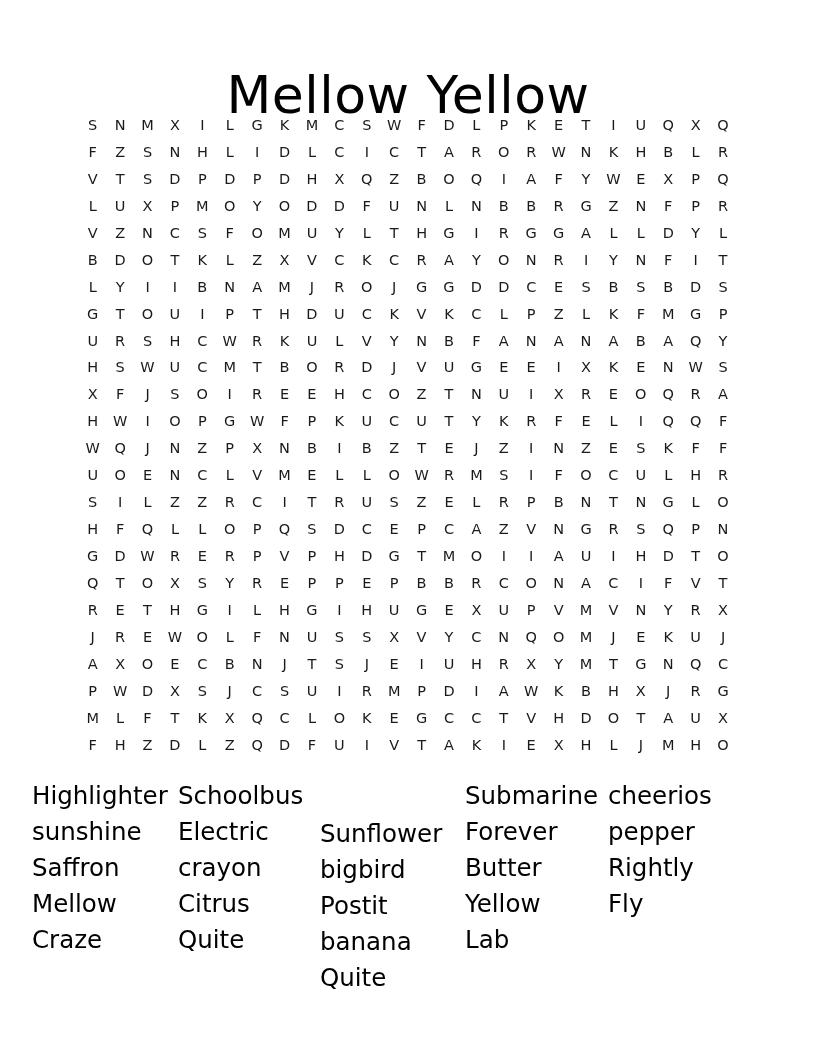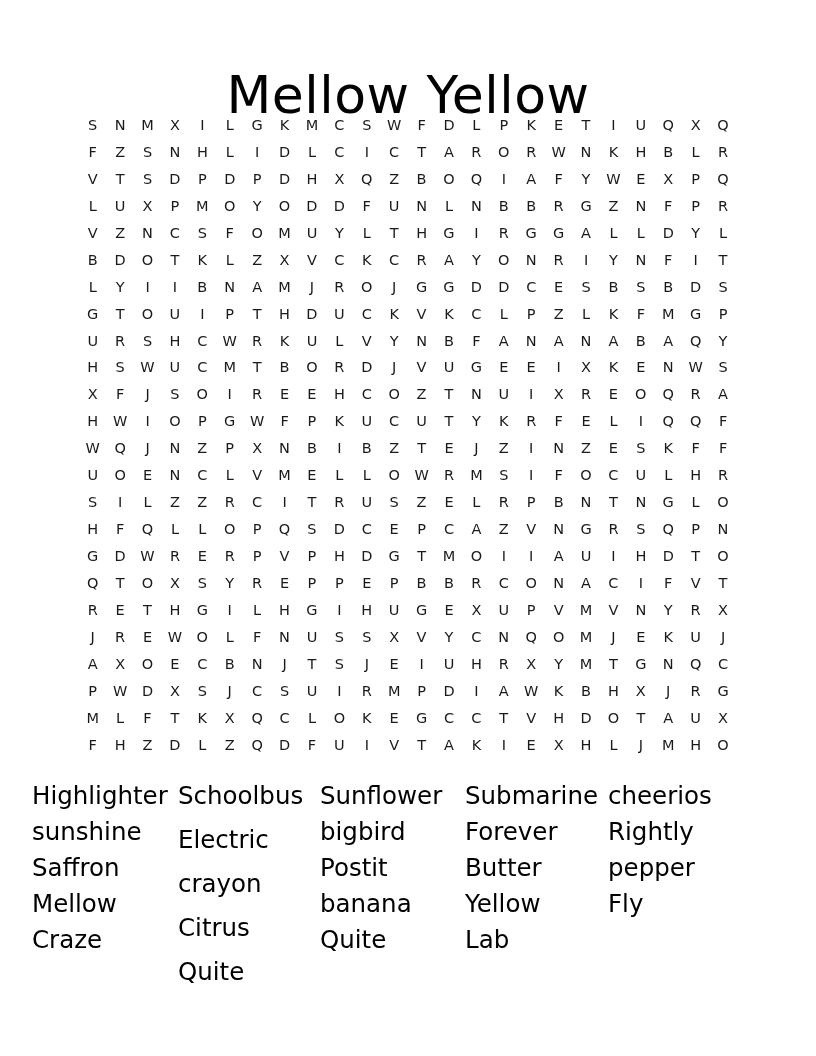--- a/index.html
+++ b/index.html
@@ -66,22 +66,22 @@
     left: 32px;
     width: 724px;
     display: flex;
     flex-direction: row;
   }
   .word-col {
     display: flex;
     flex-direction: column;
   }
   .word-col.c0 { width: 146px; }
-  .word-col.c1 { width: 142px; gap: 8px; }
-  .word-col.c2 { width: 145px; }
+  .word-col.c1 { width: 142px; }
+  .word-col.c2 { width: 145px; margin-top: 38px; }
   .word-col.c3 { width: 143px; }
   .word-col.c4 { width: 140px; }
   .word {
     font-size: 24.5px;
     line-height: 36px;
     font-weight: 400;
     color: #000000;
     white-space: nowrap;
     font-family: "DejaVu Sans", "Liberation Sans", sans-serif;
   }
@@ -744,19 +744,19 @@
       </div>
       <div class="word-col c3">
         <div class="word">Submarine</div>
         <div class="word">Forever</div>
         <div class="word">Butter</div>
         <div class="word">Yellow</div>
         <div class="word">Lab</div>
       </div>
       <div class="word-col c4">
         <div class="word">cheerios</div>
+        <div class="word">pepper</div>
         <div class="word">Rightly</div>
-        <div class="word">pepper</div>
         <div class="word">Fly</div>
       </div>
     </div>
 
 </div>
 
 </body></html>

